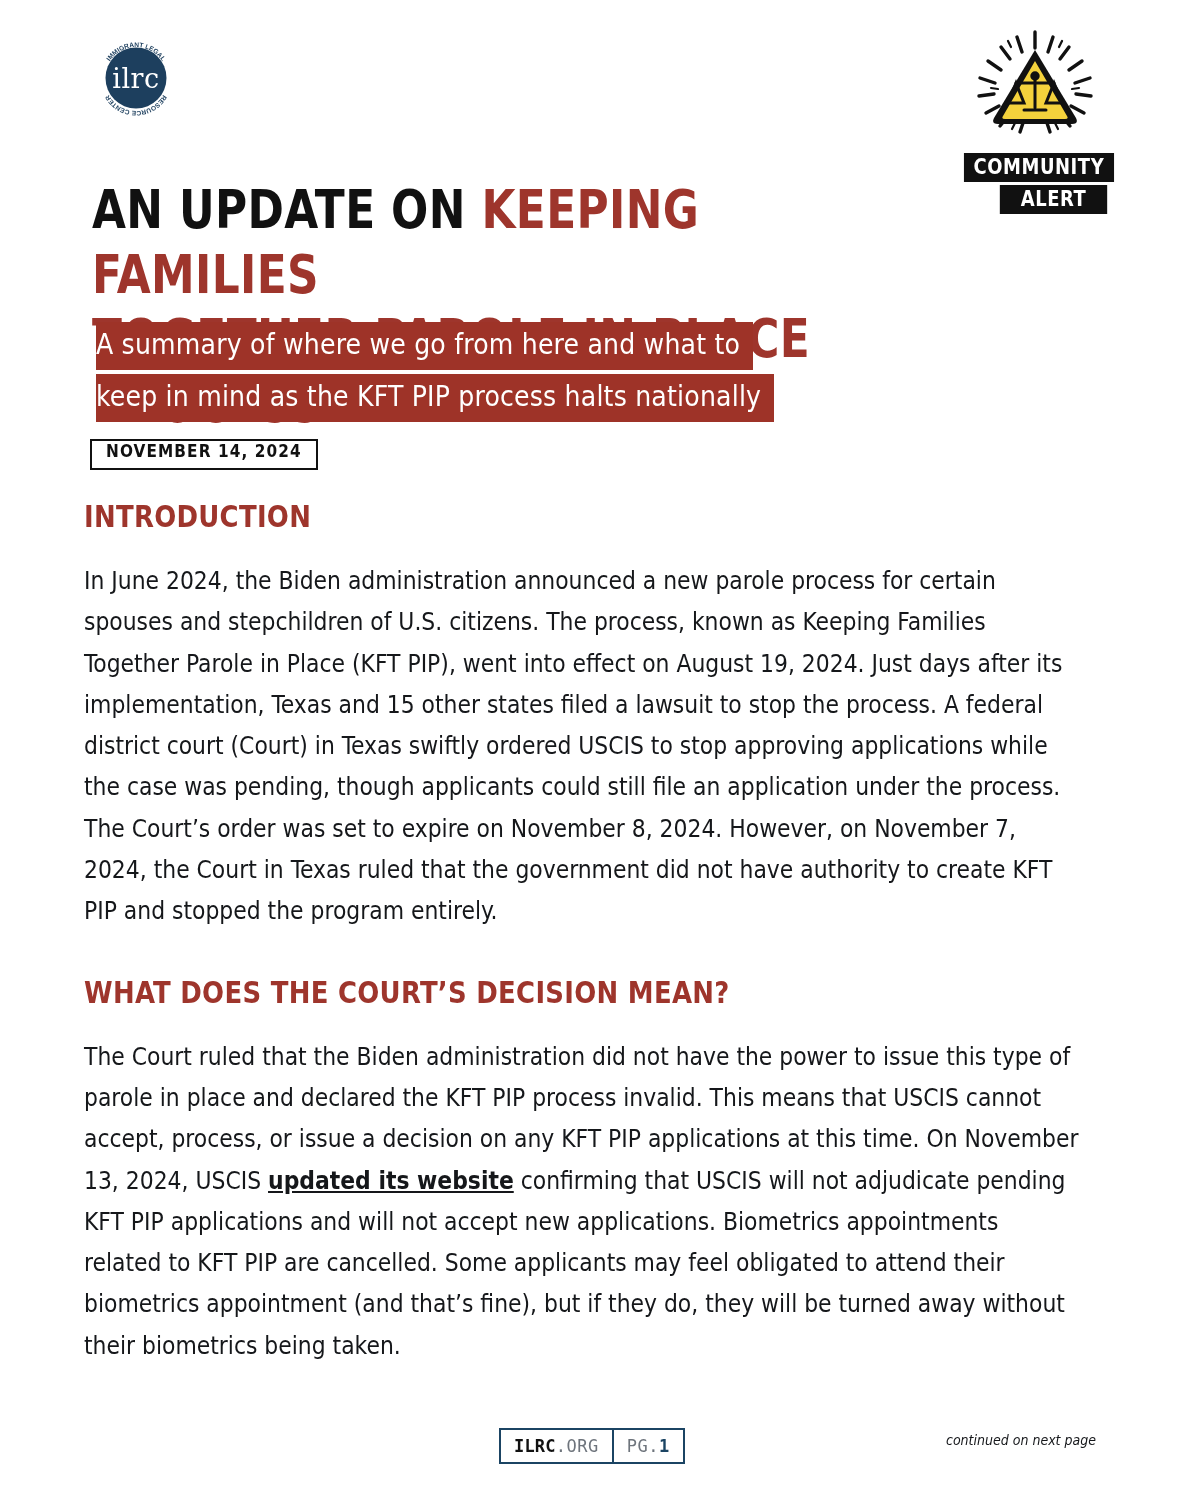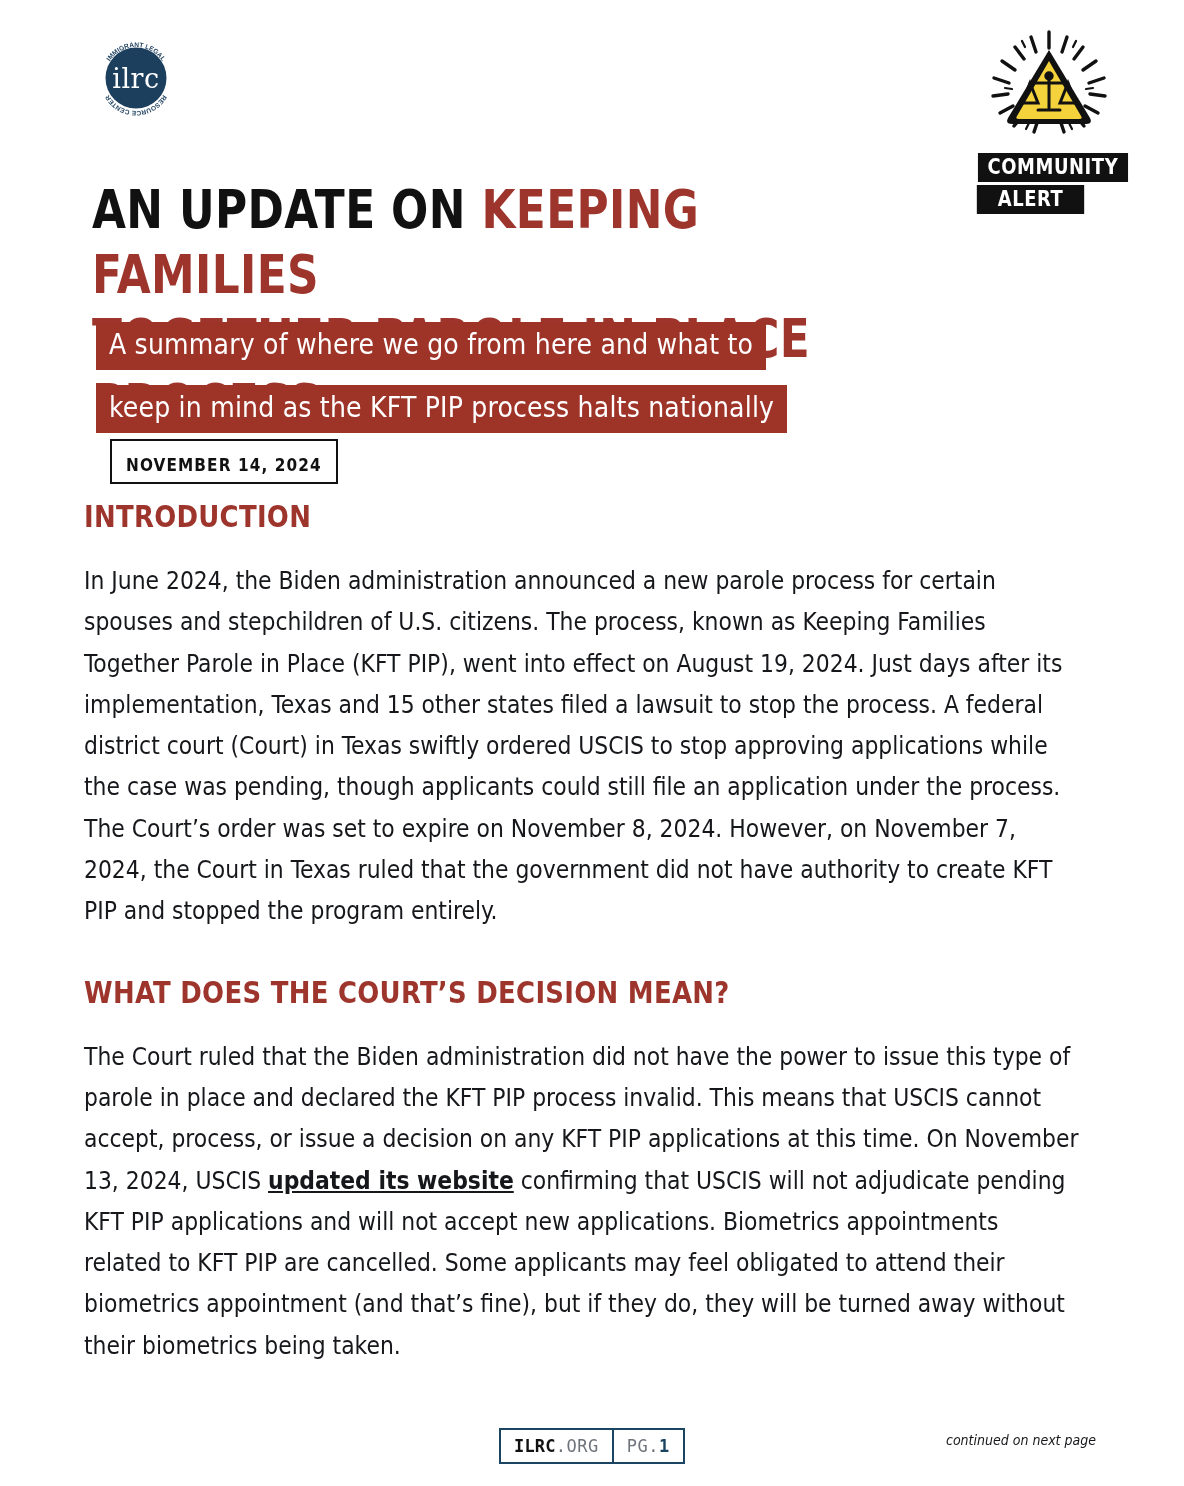--- a/index.html
+++ b/index.html
@@ -69,23 +69,23 @@
   }
   .brand-line2 .year {
     font-weight: bold;
     color: #1B4463;
   }
 
   
   .alert-badge {
     position: absolute;
     top: 28px;
-    right: 60px;
+    right: 74px;
     width: 150px;
-    text-align: left;
+    text-align: right;
   }
   .alert-badge .glyph { height: 125px; }
   .alert-badge .glyph svg { display: block; margin: 0 auto; }
   .alert-word {
     display: inline-block;
     background: #111111;
     color: #ffffff;
     font-family: "DejaVu Sans Condensed", "Liberation Sans Narrow", "Liberation Sans", sans-serif;
     font-weight: bold;
     font-size: 21px;
@@ -123,32 +123,32 @@
     width: 900px;
   }
   .sub-line {
     display: inline-block;
     background: #9E3328;
     color: #ffffff;
     font-family: "DejaVu Sans Condensed", "Liberation Sans Narrow", "Liberation Sans", sans-serif;
     font-size: 28px;
     line-height: 1.0;
     letter-spacing: 0.2px;
-    padding: 9px 13px 11px 13px;
+    padding: 9px 13px 11px 0;
     white-space: nowrap;
   }
-  .sub-line.two { margin-top: 15px; }
+  .sub-line.two { margin-top: 4px; }
 
   
   .date-chip {
     position: absolute;
     top: 439px;
-    left: 110px;
+    left: 90px;
     border: 2px solid #111111;
-    padding: 14px 14px 7px 14px;
+    padding: 0 14px 7px 14px;
     display: inline-block;
   }
   .date-chip span {
     font-family: "DejaVu Sans Condensed", "Liberation Sans Narrow", "Liberation Sans", sans-serif;
     font-weight: bold;
     font-size: 17px;
     letter-spacing: 1.1px;
     color: #111111;
   }
 

